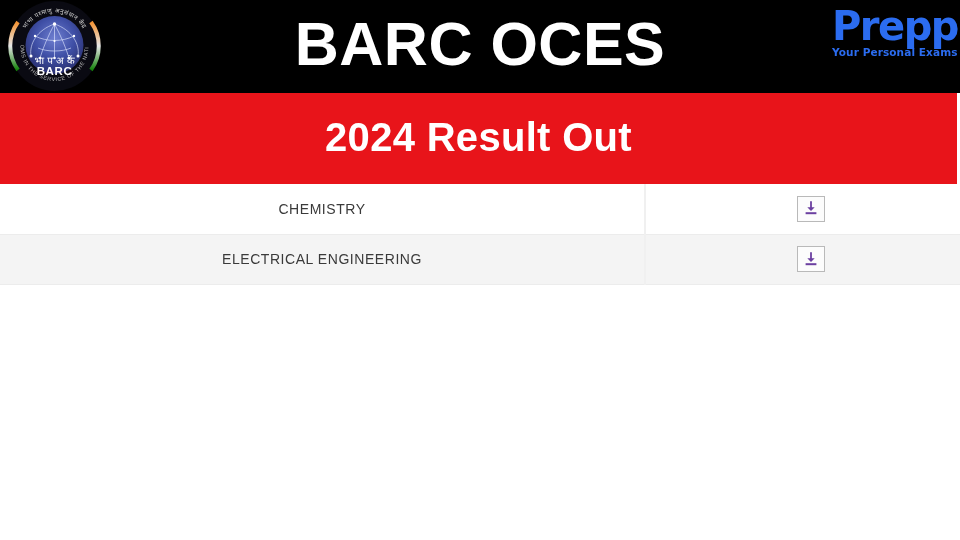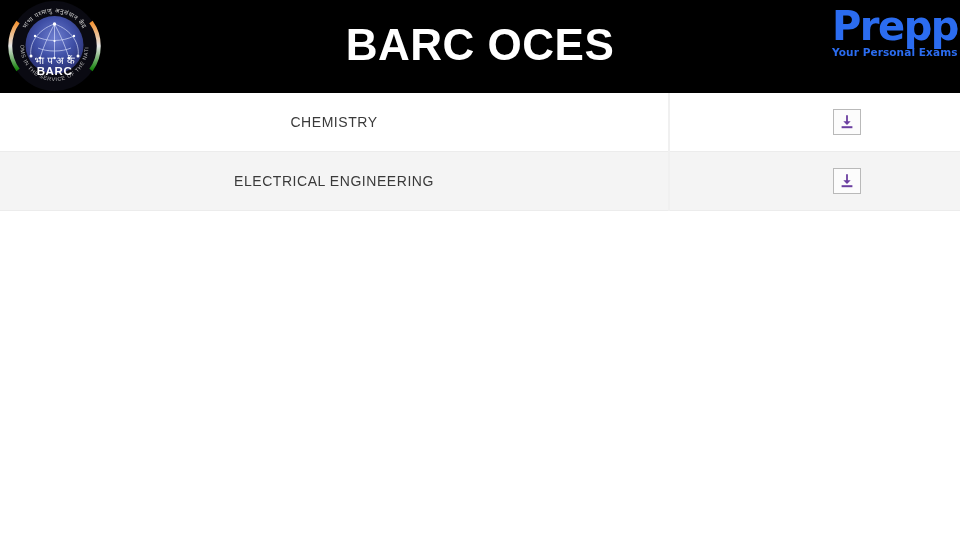--- a/index.html
+++ b/index.html
@@ -31,21 +31,21 @@
   .header-title {
     position: absolute;
     left: 0;
     top: 0;
     width: 960px;
     height: 93px;
     display: flex;
     align-items: center;
     justify-content: center;
     color: #ffffff;
-    font-size: 44px;
+    font-size: 61px;
     font-weight: bold;
     letter-spacing: 0.5px;
     line-height: 1;
     padding-bottom: 4px;
     box-sizing: border-box;
   }
 
   
   .barc-logo {
     position: absolute;
@@ -111,21 +111,21 @@
     table-layout: fixed;
   }
   .result-table tr {
     height: 50px;
   }
   .result-table tr.row-even { background: #ffffff; }
   .result-table tr.row-odd  { background: #f4f4f4; }
 
   .result-table td {
     border-bottom: 1px solid #ececec;
-    padding: 16px;
+    padding: 4px;
     vertical-align: middle;
   }
   td.col-subject {
     width: 636px;
     border-right: 2px solid #f0f0f0;
     text-align: center;
     font-size: 14px;
     color: #3a3a3a;
     letter-spacing: 0.55px;
     font-family: "Liberation Sans", sans-serif;
@@ -221,20 +221,23 @@
     </div>
 
     <div class="header-title">BARC OCES</div>
 
     <div class="prepp-logo">
       <div class="prepp-word">Prepp</div>
       <div class="prepp-tag">Your Personal Exams Guide</div>
     </div>
   </div>
 
+  <div class="red-banner">
+    <span class="red-banner-text">2024 Result Out</span>
+  </div>
 
   <table class="result-table">
     <tbody>
         <tr class="row-even">
           <td class="col-subject">CHEMISTRY</td>
           <td class="col-action"><button class="download-btn">
               <span>
                 <svg width="16" height="15" viewBox="0 0 16 15" xmlns="http://www.w3.org/2000/svg">
                   <path d="M8 1 L8 8" stroke="#6b3fa0" stroke-width="1.8" stroke-linecap="round"></path>
                   <path d="M4.3 6.2 L8 10 L11.7 6.2 Z" fill="#6b3fa0"></path>

